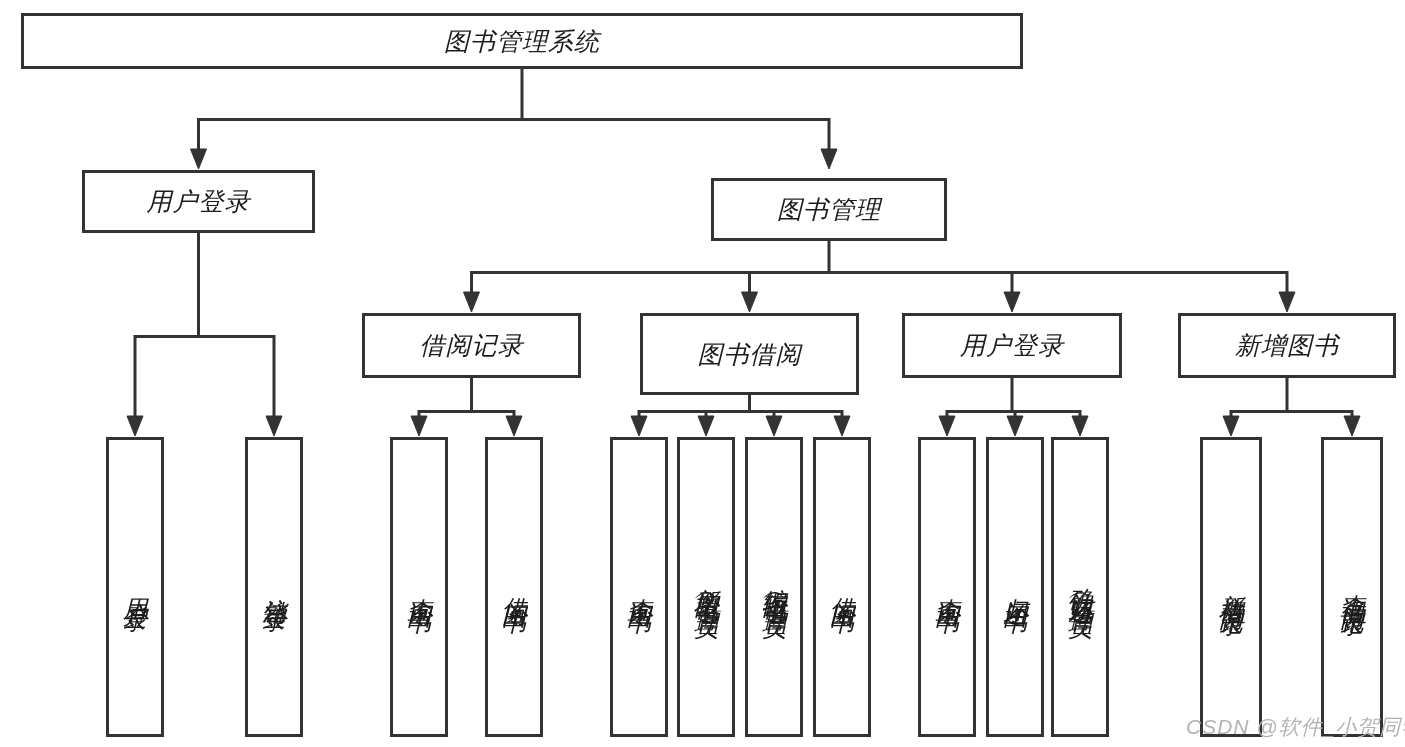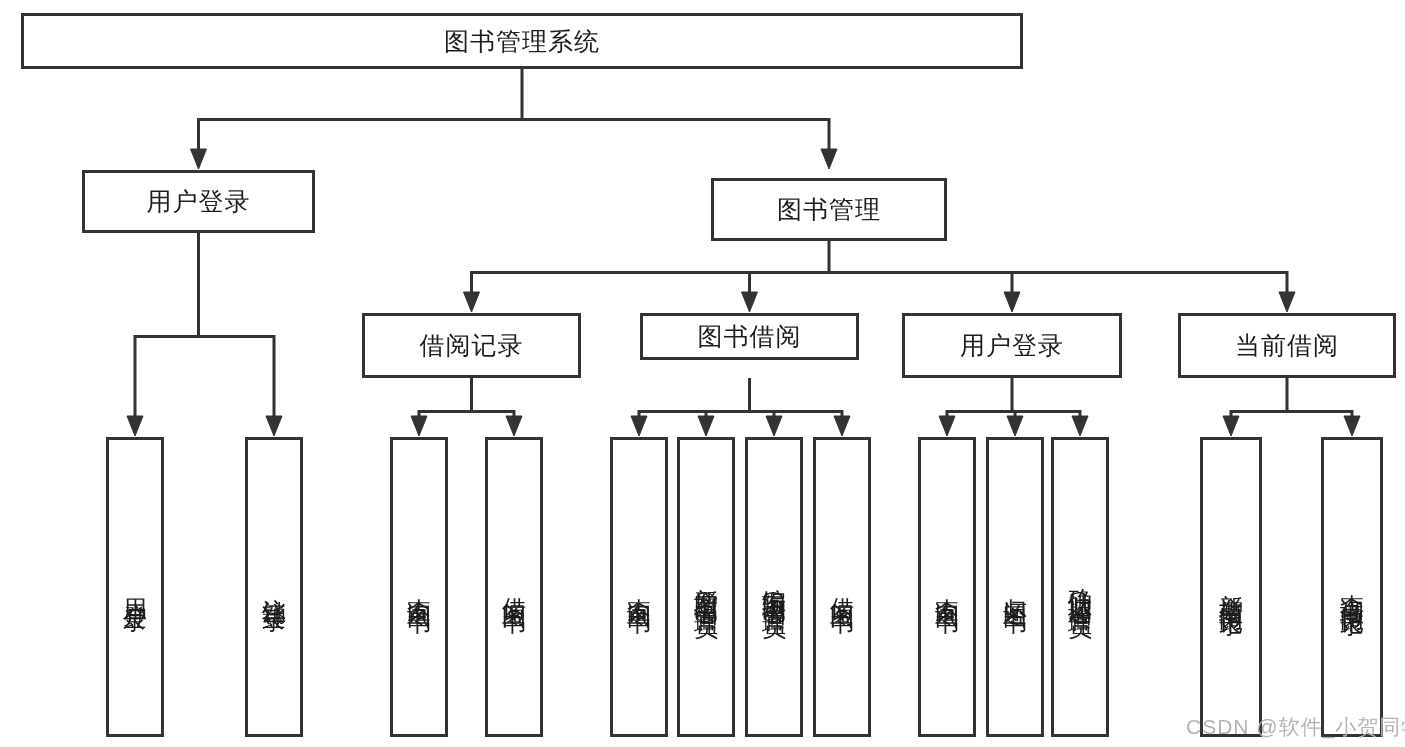--- a/index.html
+++ b/index.html
@@ -7,20 +7,21 @@
     padding: 0;
     background: #ffffff;
   }
   #canvas {
     position: relative;
     width: 1405px;
     height: 747px;
     background: #ffffff;
     font-family: "Liberation Sans", sans-serif;
     overflow: hidden;
+    font-style: italic;
   }
   #connectors {
     position: absolute;
     left: 0;
     top: 0;
     width: 1405px;
     height: 747px;
     pointer-events: none;
   }
   #connectors path {
@@ -111,23 +112,23 @@
       <polygon points="1344,416 1360,416 1352,436"></polygon>
     </g>
   </svg>
 
   <div class="node" style="left:21px; top:13px; width:1002px; height:56px;">图书管理系统</div>
 
   <div class="node" style="left:82px; top:170px; width:233px; height:63px;">用户登录</div>
   <div class="node" style="left:711px; top:170px; width:236px; height:63px;margin-top:8px;">图书管理</div>
 
   <div class="node" style="left:362px; top:313px; width:219px; height:65px;">借阅记录</div>
-  <div class="node" style="left:640px; top:313px; width:219px; height:47px;">图书借阅</div>
+  <div class="node" style="left:640px; top:313px; width:219px; height:82px;">图书借阅</div>
   <div class="node" style="left:902px; top:313px; width:220px; height:65px;">用户登录</div>
-  <div class="node" style="left:1178px; top:313px; width:218px; height:65px;">当前借阅</div>
+  <div class="node" style="left:1178px; top:313px; width:218px; height:65px;">新增图书</div>
 
   <div class="node leaf" style="left:106px; top:437px; width:58px; height:300px;">用户登录</div>
   <div class="node leaf" style="left:245px; top:437px; width:58px; height:300px;">注销登录</div>
 
   <div class="node leaf" style="left:390px; top:437px; width:58px; height:300px;">查询图书</div>
   <div class="node leaf" style="left:485px; top:437px; width:58px; height:300px;">借阅图书</div>
 
   <div class="node leaf" style="left:610px; top:437px; width:58px; height:300px;">查询图书</div>
   <div class="node leaf" style="left:677px; top:437px; width:58px; height:300px;">新增图书（管理员）</div>
   <div class="node leaf" style="left:745px; top:437px; width:58px; height:300px;">编辑图书（管理员）</div>

